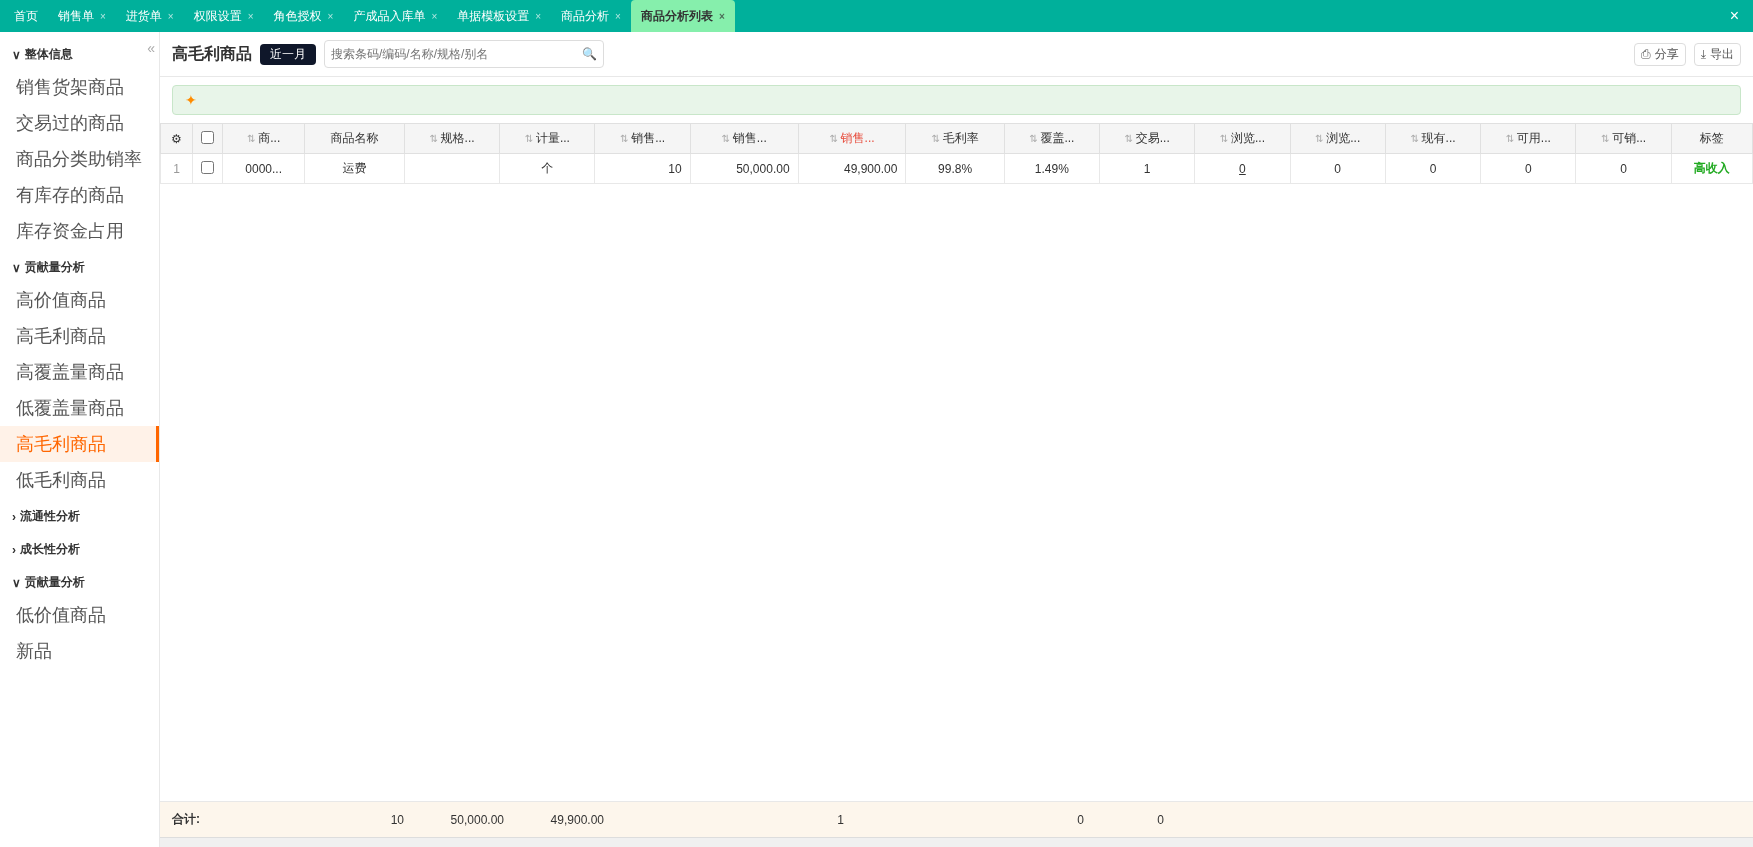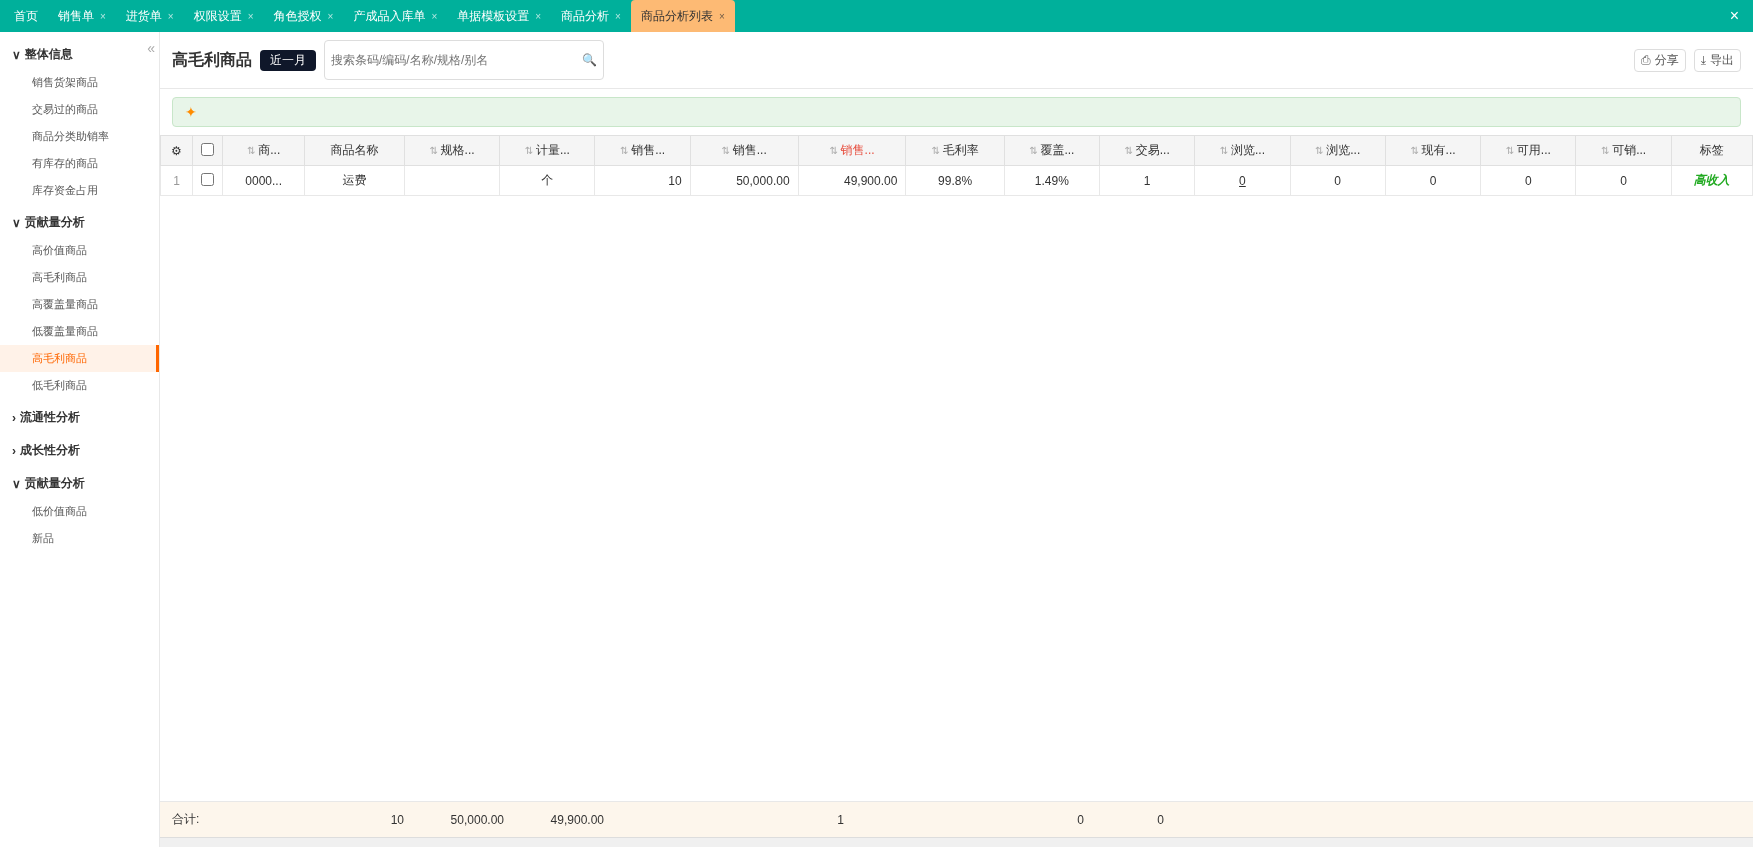--- a/index.html
+++ b/index.html
@@ -19,23 +19,24 @@
       padding: 0 10px;
       height: 32px;
       display: flex;
       align-items: center;
       cursor: pointer;
       white-space: nowrap;
       font-size: 12px;
       gap: 4px;
     }
     .top-nav .nav-item.active {
-      background: #fdba74;
+      background: #86efac;
       color: #333;
       border-radius: 4px 4px 0 0;
+      font-weight: bold;
     }
     .top-nav .nav-item .close-x {
       font-size: 10px;
       opacity: 0.7;
       margin-left: 2px;
     }
     .top-nav .spacer { flex: 1; }
     .top-nav .window-close {
       color: #fff;
       padding: 0 10px;
@@ -73,24 +74,24 @@
       display: flex;
       align-items: center;
       padding: 6px 12px;
       color: #333;
       font-weight: bold;
       font-size: 12px;
       cursor: pointer;
       gap: 4px;
     }
     .sidebar-item {
-      padding: 6px 12px 6px 32px;
+      padding: 6px 12px 6px 16px;
       color: #555;
       cursor: pointer;
-      font-size: 11px;
+      font-size: 18px;
       white-space: nowrap;
     }
     .sidebar-item.active {
       background: #fff2e8;
       color: #ff6600;
       border-right: 3px solid #ff6600;
     }
     .sidebar-section { margin-bottom: 4px; }
 
     
@@ -123,21 +124,21 @@
       border-radius: 4px;
       padding: 2px 10px;
       cursor: pointer;
       font-size: 12px;
     }
     .search-box {
       display: flex;
       align-items: center;
       border: 1px solid #ddd;
       border-radius: 4px;
-      padding: 12px 6px;
+      padding: 6px 6px;
       gap: 4px;
       flex: 1;
       max-width: 280px;
     }
     .search-box input {
       border: none;
       outline: none;
       font-size: 12px;
       width: 100%;
       color: #999;
@@ -200,40 +201,40 @@
       top: 0;
       z-index: 2;
     }
     tbody tr td {
       border: 1px solid #e8e8e8;
       padding: 6px 8px;
       text-align: center;
       color: #333;
       white-space: nowrap;
     }
-    .tag-high { color: #22aa22; font-weight: bold; font-style: italic; }
+    .tag-high { color: #22aa22; font-weight: bold; }
     .col-sort { cursor: pointer; }
     .col-sort::before { content: '⇅ '; font-size: 10px; color: #aaa; }
     .num-col { text-align: right; }
     .underline { text-decoration: underline; cursor: pointer; }
 
     
     .footer-total {
       background: #fdf6ec;
       border-top: 1px solid #e8e8e8;
       display: flex;
       align-items: center;
       padding: 6px 12px;
       flex-shrink: 0;
       font-size: 12px;
       color: #333;
       gap: 0;
       height: 36px;
     }
-    .footer-label { min-width: 120px; }
+    .footer-label { min-width: 120px; font-weight: bold; }
     .footer-cells {
       display: flex;
       flex: 1;
     }
     .footer-cell {
       padding: 0 8px;
       text-align: right;
       white-space: nowrap;
     }
 

